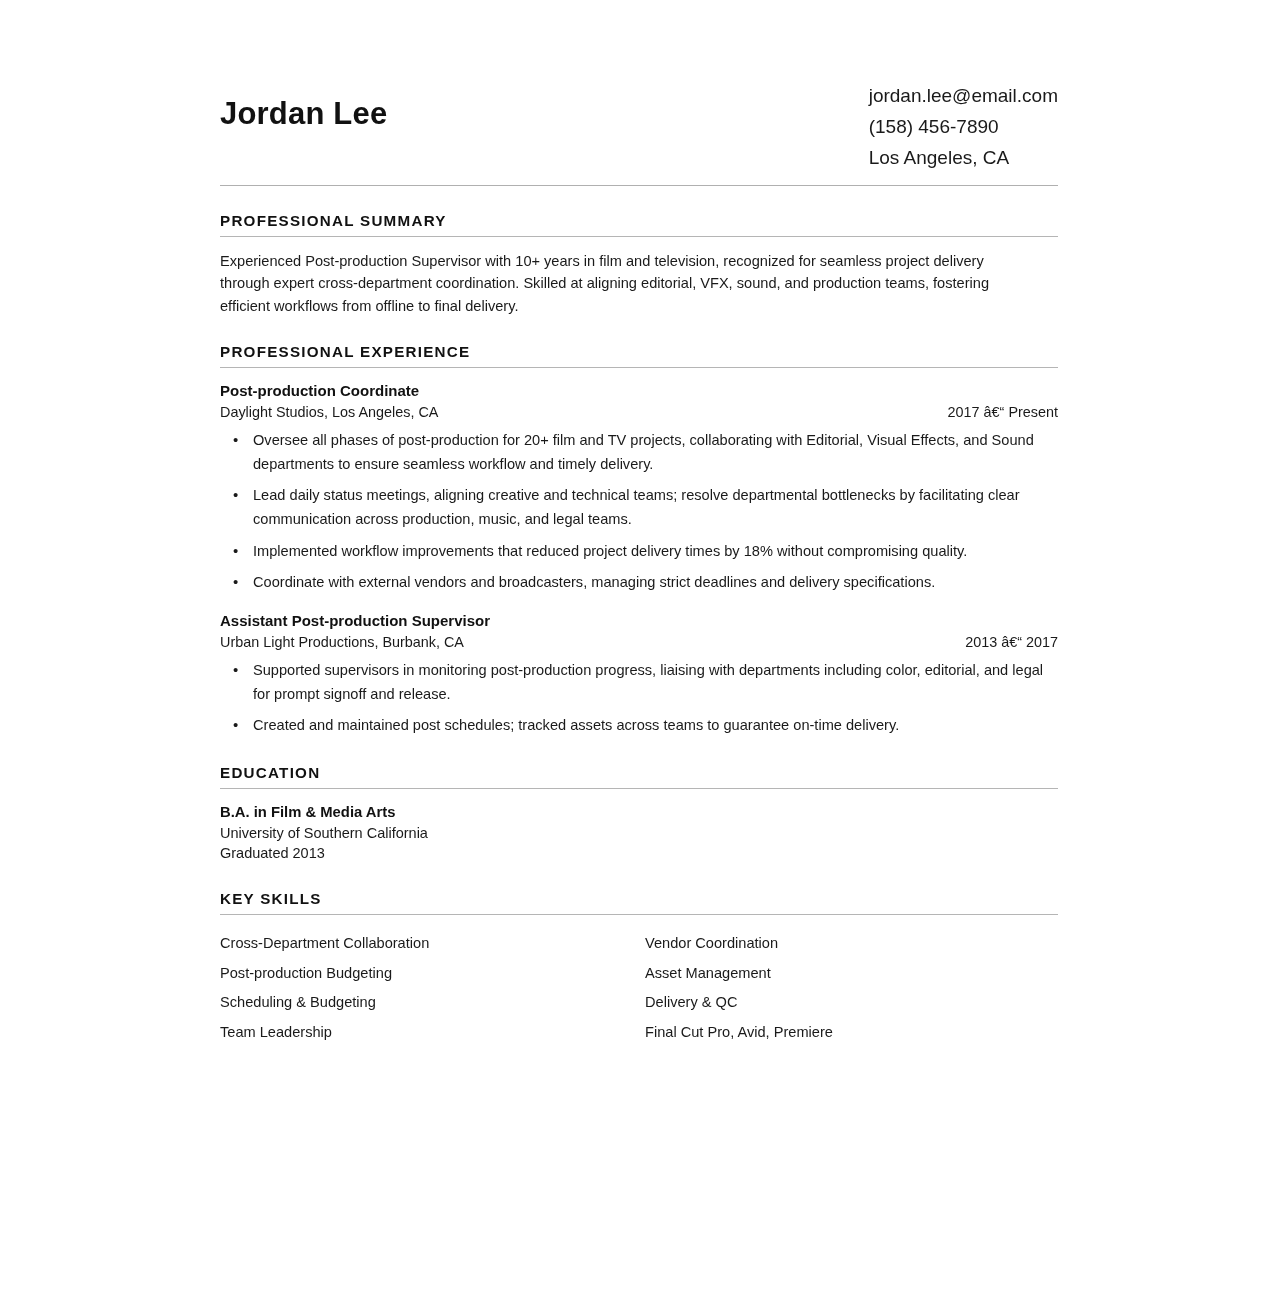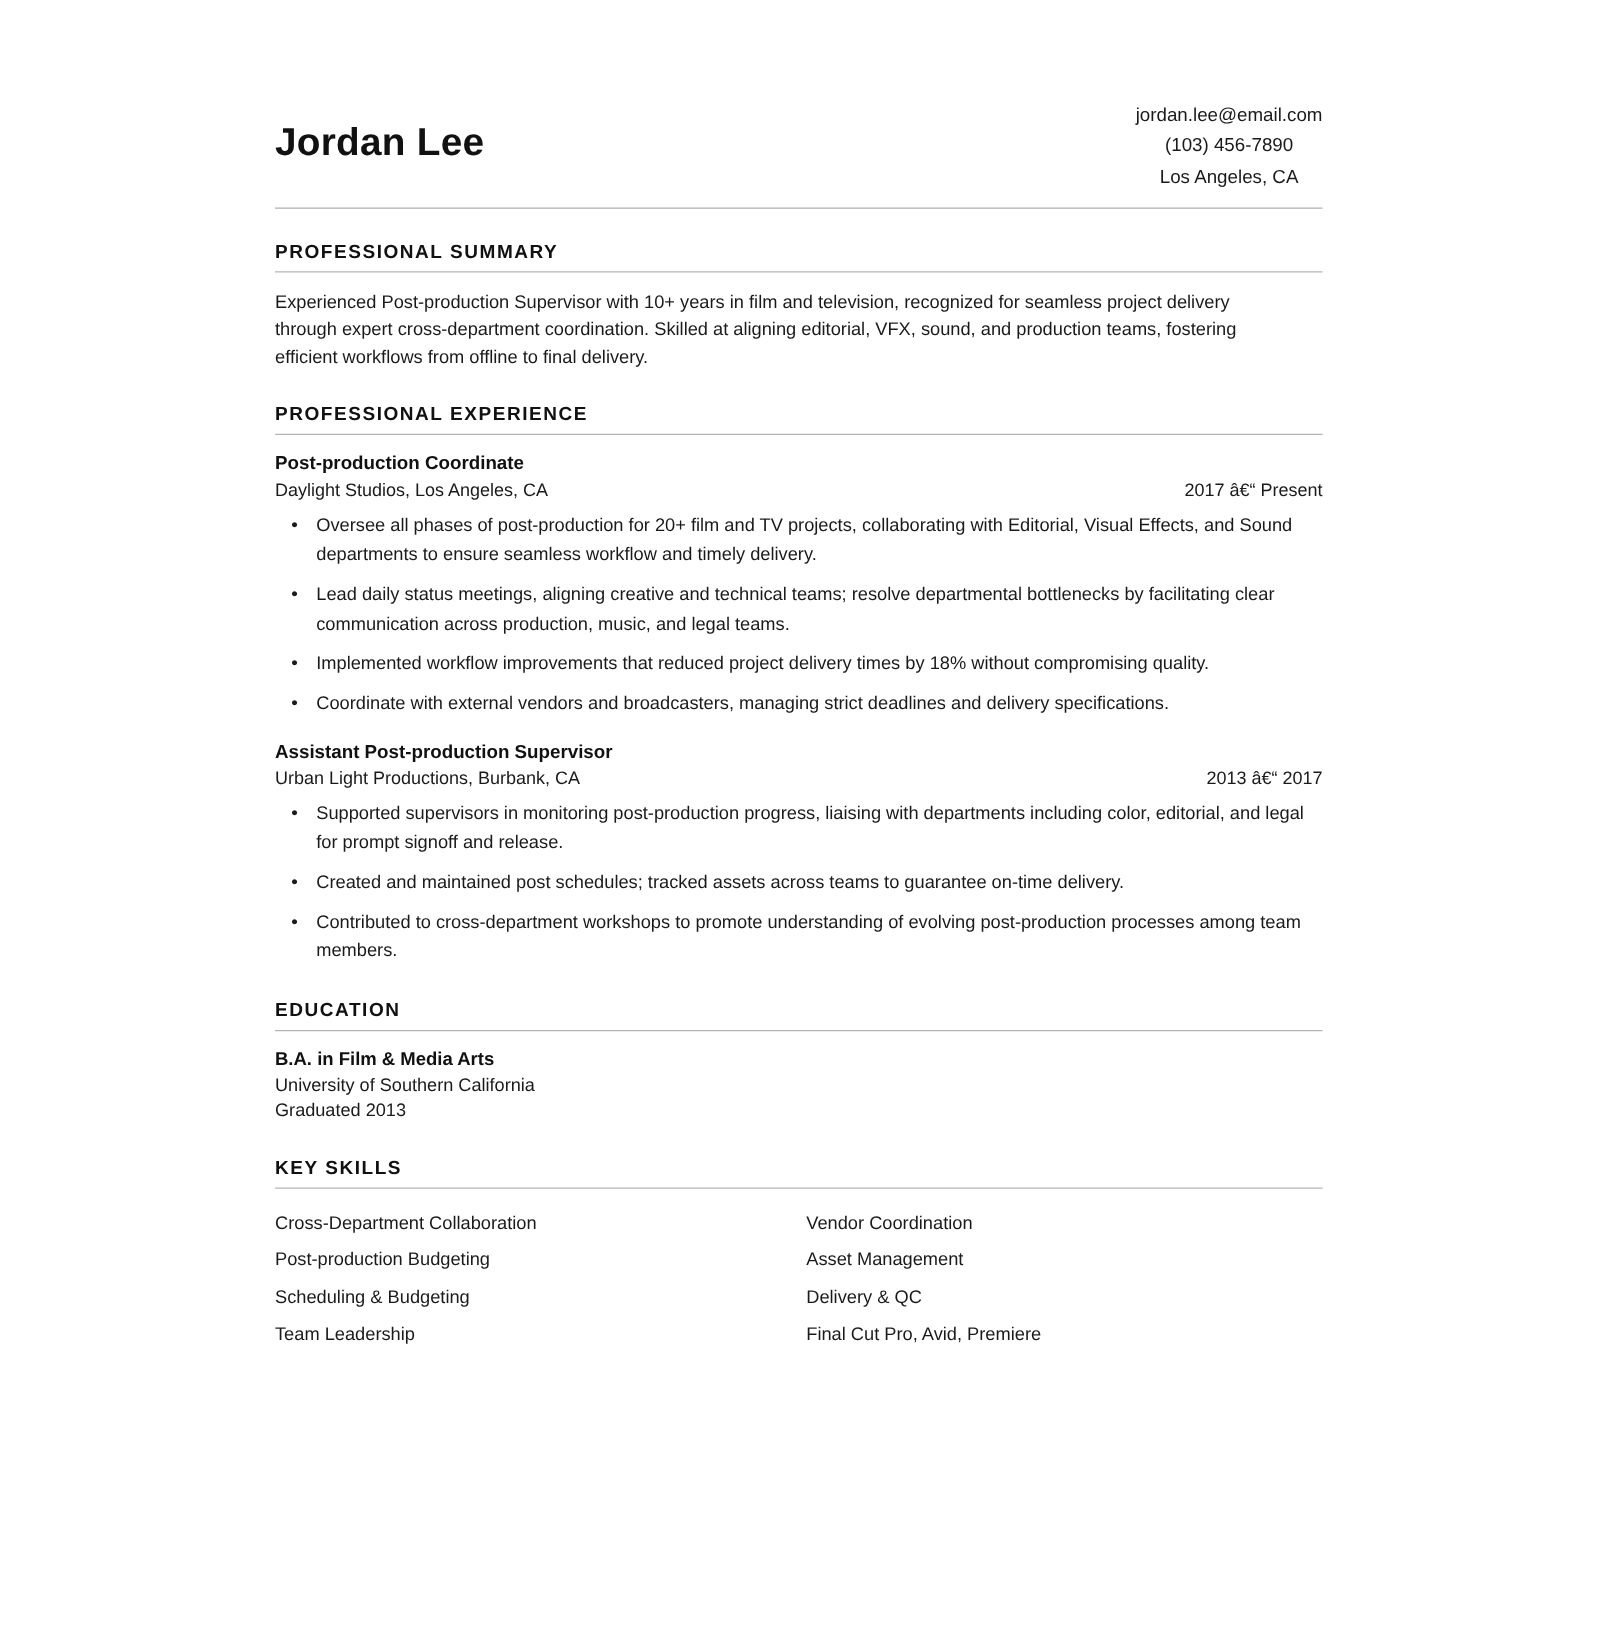--- a/index.html
+++ b/index.html
@@ -35,22 +35,22 @@
   }
   .name {
     font-size: 31px;
     font-weight: bold;
     letter-spacing: 0.2px;
     line-height: 1.2;
     margin-top: 17px;
     color: #111111;
   }
   .contact {
-    text-align: center;
-    font-size: 15px;
+    text-align: left;
+    font-size: 19px;
     line-height: 1.62;
     color: #1a1a1a;
     padding-top: 3px;
   }
   .header-rule {
     border-bottom: 1px solid #b0b0b0;
     margin-top: 12px;
   }
 
   
@@ -155,21 +155,21 @@
 </head>
 <body>
 
 <div class="page">
   <div class="sheet">
 
     <div class="header">
       <div class="name">Jordan Lee</div>
       <div class="contact">
         <div>jordan.lee@email.com</div>
-        <div>(103) 456-7890</div>
+        <div>(158) 456-7890</div>
         <div>Los Angeles, CA</div>
       </div>
     </div>
     <div class="header-rule"></div>
 
     <div class="section">
       <div class="section-title">PROFESSIONAL SUMMARY</div>
       <div class="section-rule"></div>
       <div class="section-body">
         <div class="summary-text">Experienced Post-production Supervisor with 10+ years in film and television, recognized for seamless project delivery through expert cross-department coordination. Skilled at aligning editorial, VFX, sound, and production teams, fostering efficient workflows from offline to final delivery.</div>
@@ -197,21 +197,20 @@
 
         <div class="job">
           <div class="job-title">Assistant Post-production Supervisor</div>
           <div class="job-meta">
             <span>Urban Light Productions, Burbank, CA</span>
             <span class="job-dates">2013 â€“ 2017</span>
           </div>
           <ul class="bullets">
             <li>Supported supervisors in monitoring post-production progress, liaising with departments including color, editorial, and legal for prompt signoff and release.</li>
             <li>Created and maintained post schedules; tracked assets across teams to guarantee on-time delivery.</li>
-            <li>Contributed to cross-department workshops to promote understanding of evolving post-production processes among team members.</li>
           </ul>
         </div>
 
       </div>
     </div>
 
     <div class="section">
       <div class="section-title">EDUCATION</div>
       <div class="section-rule"></div>
       <div class="section-body">

